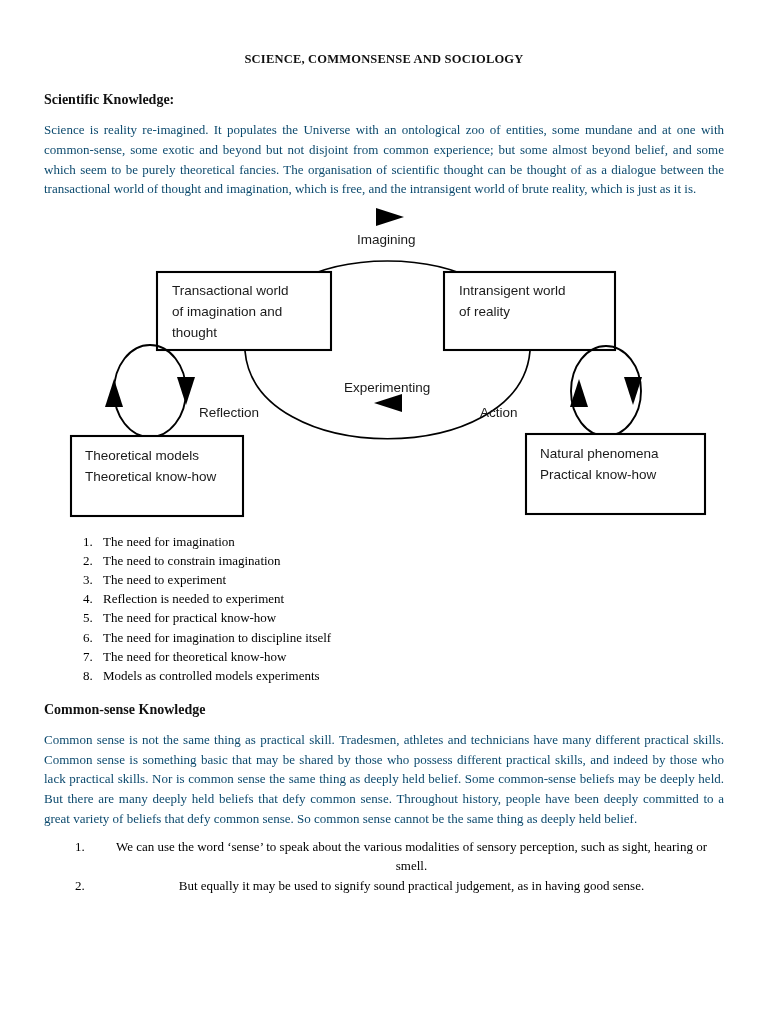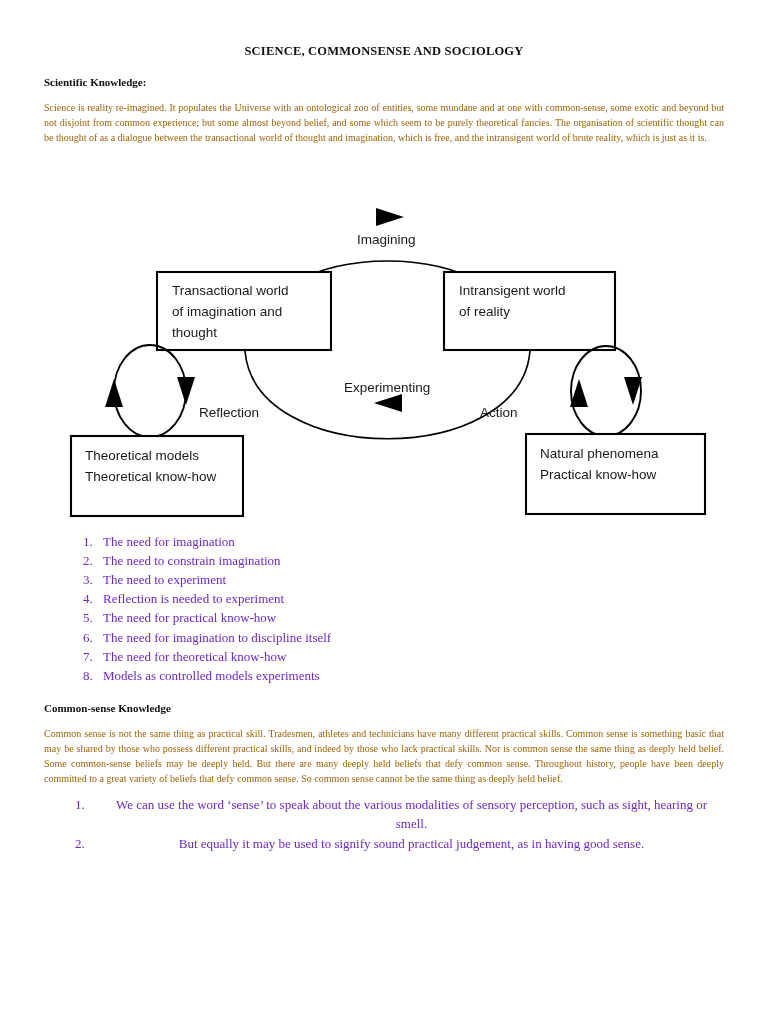--- a/index.html
+++ b/index.html
@@ -25,53 +25,53 @@
     position: absolute;
     left: 44px;
     top: 0;
     width: 680px;
   }
   .doc-title {
     text-align: center;
     font-weight: bold;
     font-size: 12.5px;
     letter-spacing: 0.2px;
-    margin: 0;
+    margin: 8px;
     padding-top: 44px;
     color: #111;
   }
   .section-heading {
     font-weight: bold;
-    font-size: 11px;
+    font-size: 14px;
     margin: 0;
     padding-top: 17px;
     color: #111;
   }
   p.body-text {
-    font-size: 10px;
+    font-size: 13px;
     line-height: 1.52;
     margin: 0;
     padding-top: 12px;
     text-align: justify;
-    color: #a16207;
+    color: #0c4a6e;
   }
   p.lead-in {
     font-size: 13px;
     line-height: 1.5;
     margin: 0;
     padding-top: 13px;
     color: #1a1a1a;
   }
   ol.numbered {
     margin: 0;
     padding-top: 6px;
     padding-left: 52px;
     font-size: 13px;
     line-height: 1.47;
-    color: #6d28d9;
+    color: #000000;
   }
   ol.numbered li {
     padding-left: 7px;
     margin: 0;
   }
   ol.wide {
     padding-left: 44px;
     line-height: 1.5;
     padding-top: 8px;
     text-align: center;

